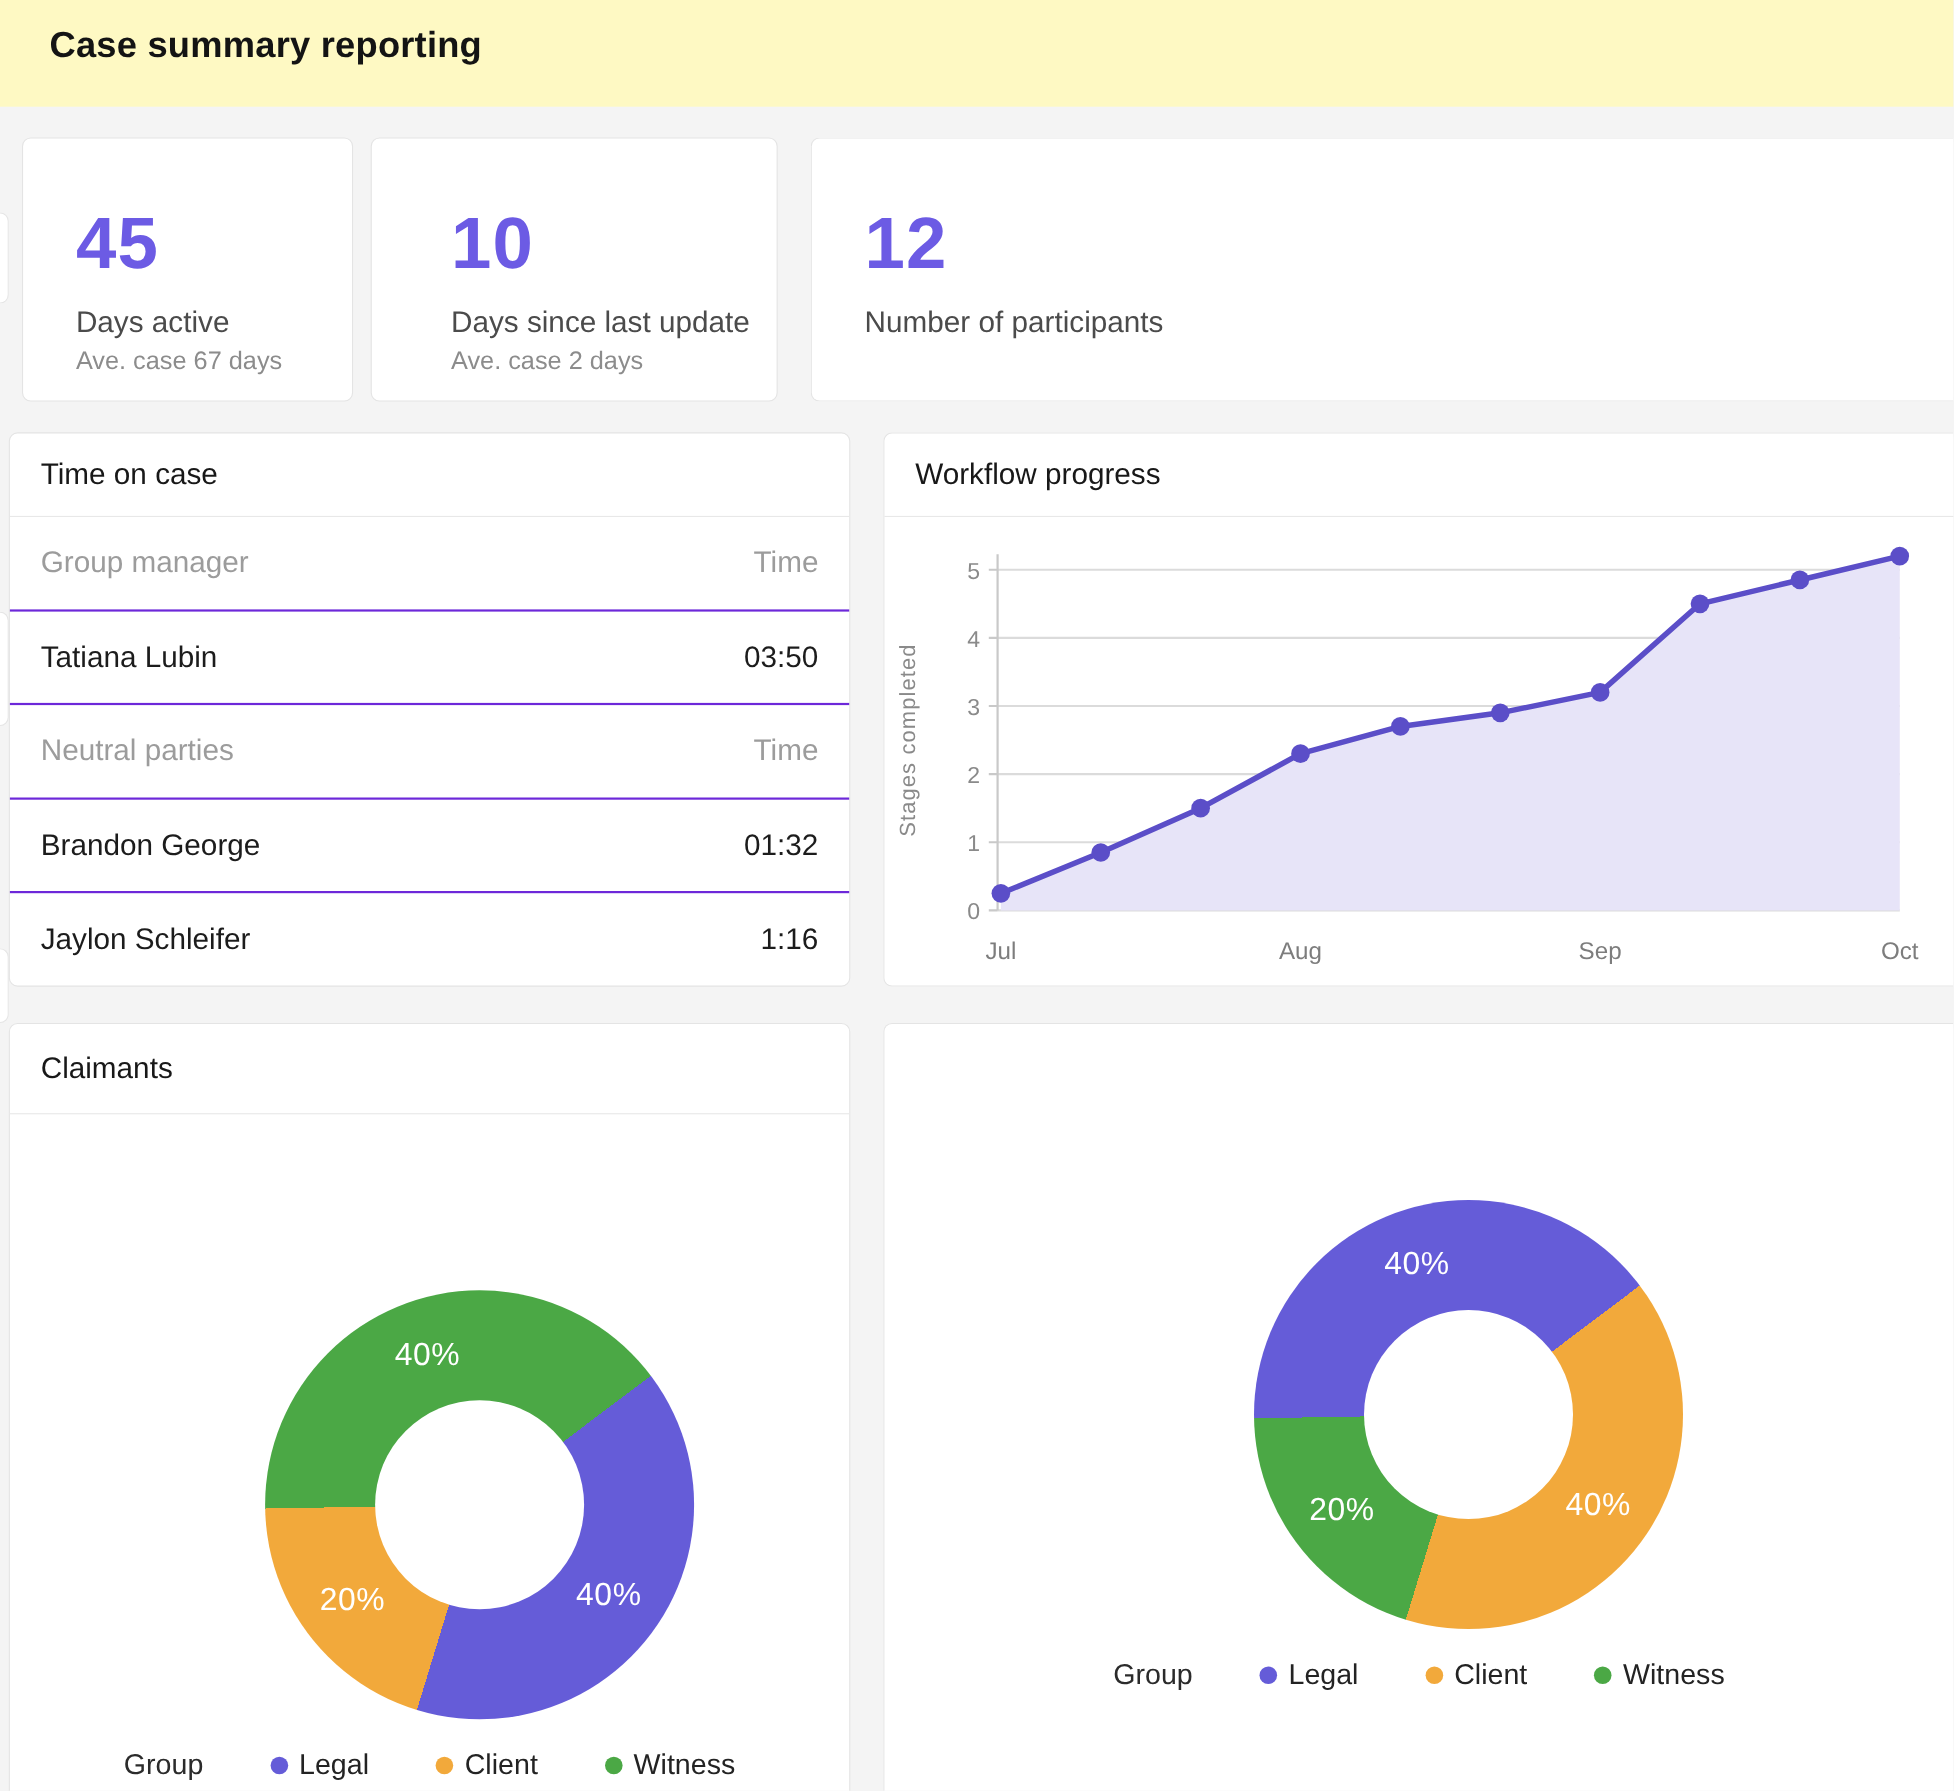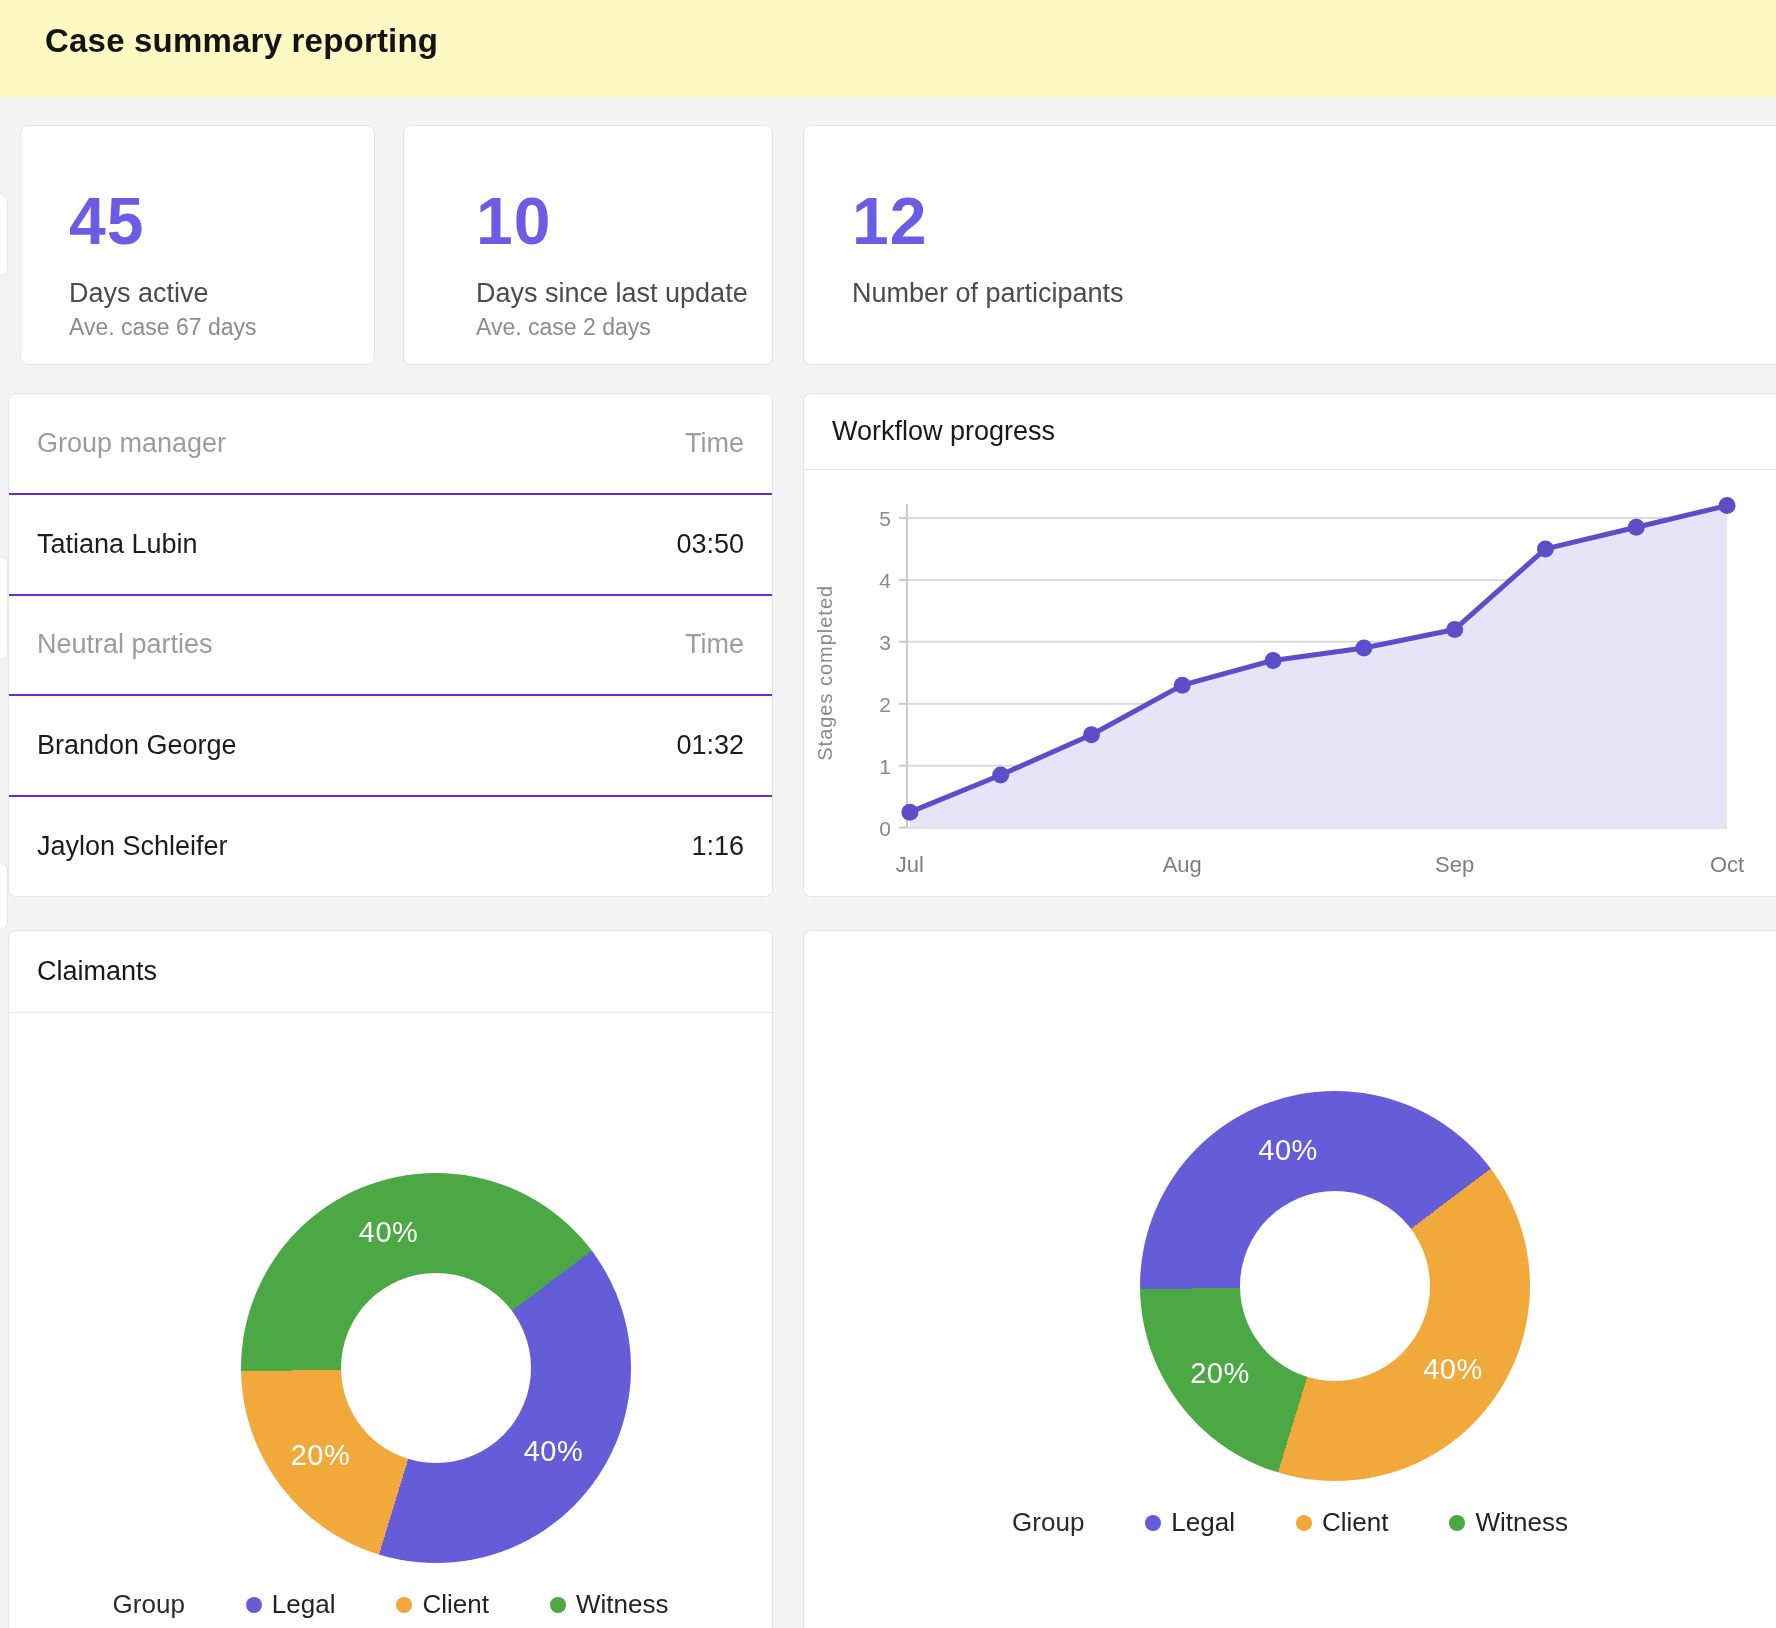--- a/index.html
+++ b/index.html
@@ -19,21 +19,21 @@
   .card{
     background:#ffffff;border:1px solid #e4e4e4;border-radius:8px;
     box-sizing:border-box;
   }
   
   .stats-row{
     position:absolute;left:20px;top:125px;right:0;height:240px;
     display:flex;
   }
   .stat-card{height:240px;position:relative;}
-  .stat-card.c1{width:355px;margin-right:28px;}
+  .stat-card.c1{width:301px;margin-right:16px;}
   .stat-card.c2{width:370px;margin-right:30px;padding-left:24px;}
   .stat-card.c3{flex:1;border-right:none;border-top-right-radius:0;border-bottom-right-radius:0;}
   .stat-value{
     margin:62px 0 0 48px;
     font-size:66px;line-height:1;font-weight:600;color:#6C5BE4;letter-spacing:1px;
   }
   .stat-label{margin:24px 0 0 48px;font-size:27px;color:#4b4b4b;}
   .stat-sub{margin:5px 0 0 48px;font-size:23px;color:#8c8c8c;}
   
   .row2{position:absolute;left:8px;top:393px;right:0;height:504px;display:flex;}
@@ -120,20 +120,23 @@
   </div>
   <div class="card stat-card c3">
     <div class="stat-value">12</div>
     <div class="stat-label">Number of participants</div>
   </div>
 </div>
 
 <div class="row2">
 
   <div class="card time-card">
+    <div class="card-title-row">
+      <span class="card-title">Time on case</span>
+    </div>
     <div class="time-table">
       <div class="time-row muted">
         <span class="t-name">Group manager</span>
         <span class="t-value">Time</span>
       </div>
       <div class="time-row">
         <span class="t-name">Tatiana Lubin</span>
         <span class="t-value">03:50</span>
       </div>
       <div class="time-row muted">

